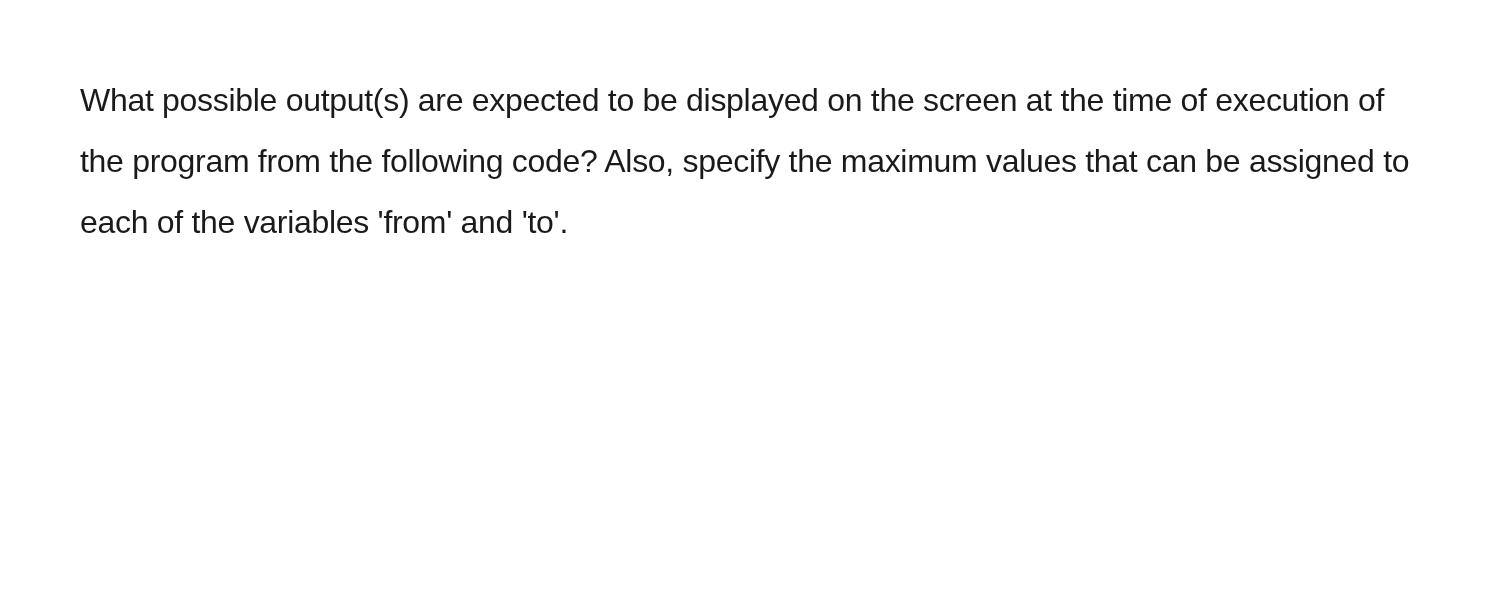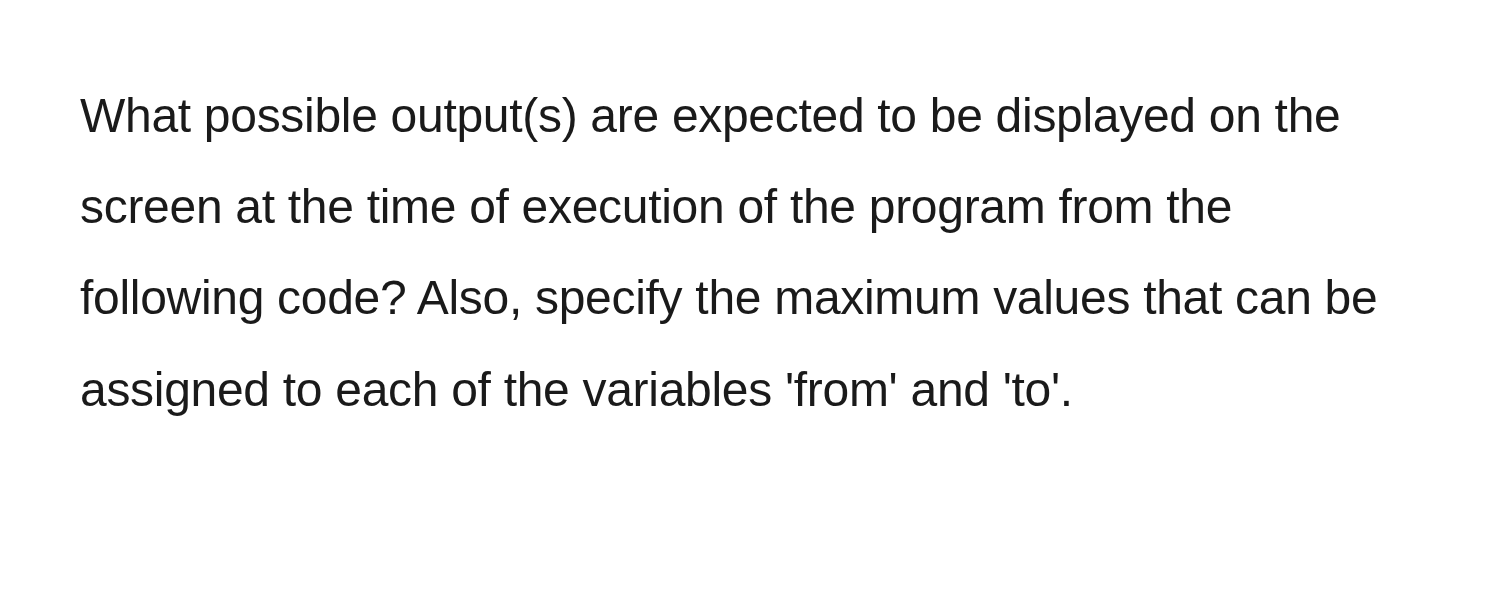--- a/index.html
+++ b/index.html
@@ -10,21 +10,21 @@
     body {
       width: 1500px;
       height: 600px;
       background: #ffffff;
       font-family: -apple-system, BlinkMacSystemFont, "Segoe UI", Helvetica, Arial, sans-serif;
       padding: 70px 80px;
       display: flex;
       align-items: flex-start;
     }
     .question-text {
-      font-size: 48px;
+      font-size: 32px;
       line-height: 1.9;
       color: #1a1a1a;
       font-weight: 400;
       letter-spacing: -0.3px;
     }
   </style>
 </head>
 <body>
 
 <div class="question-text">What possible output(s) are expected to be displayed on the screen at the time of execution of the program from the following code? Also, specify the maximum values that can be assigned to each of the variables 'from' and 'to'.</div>

